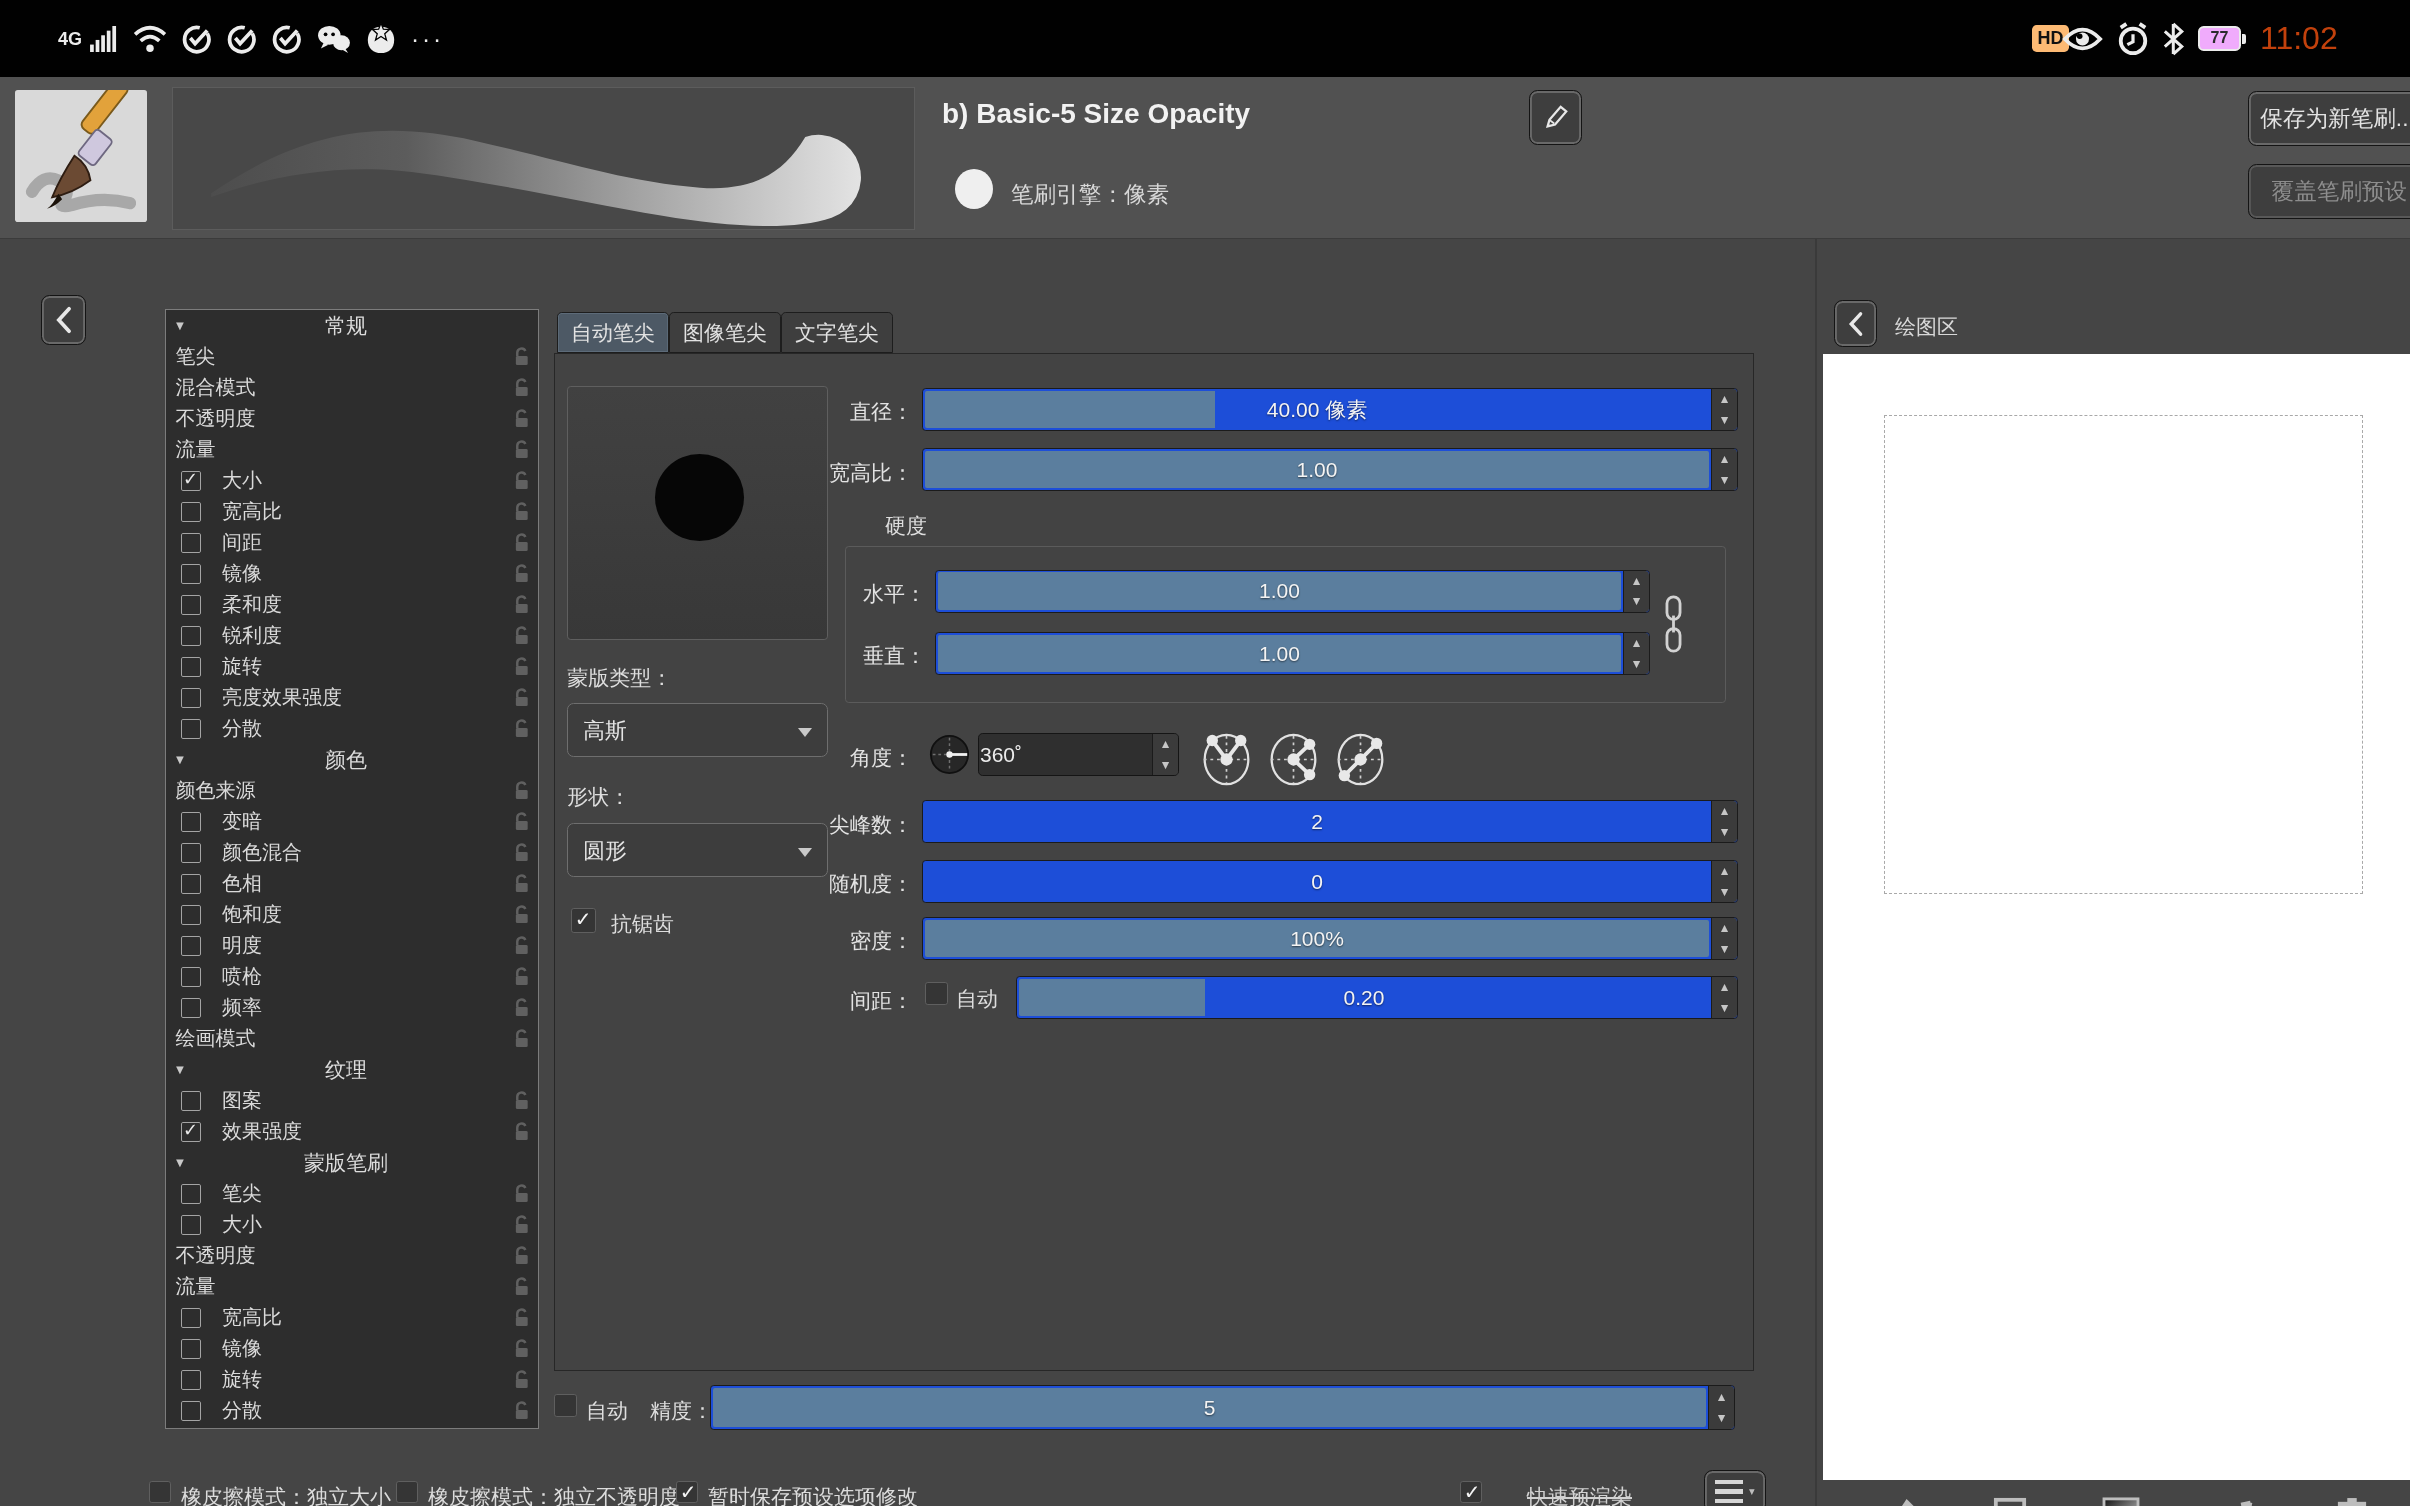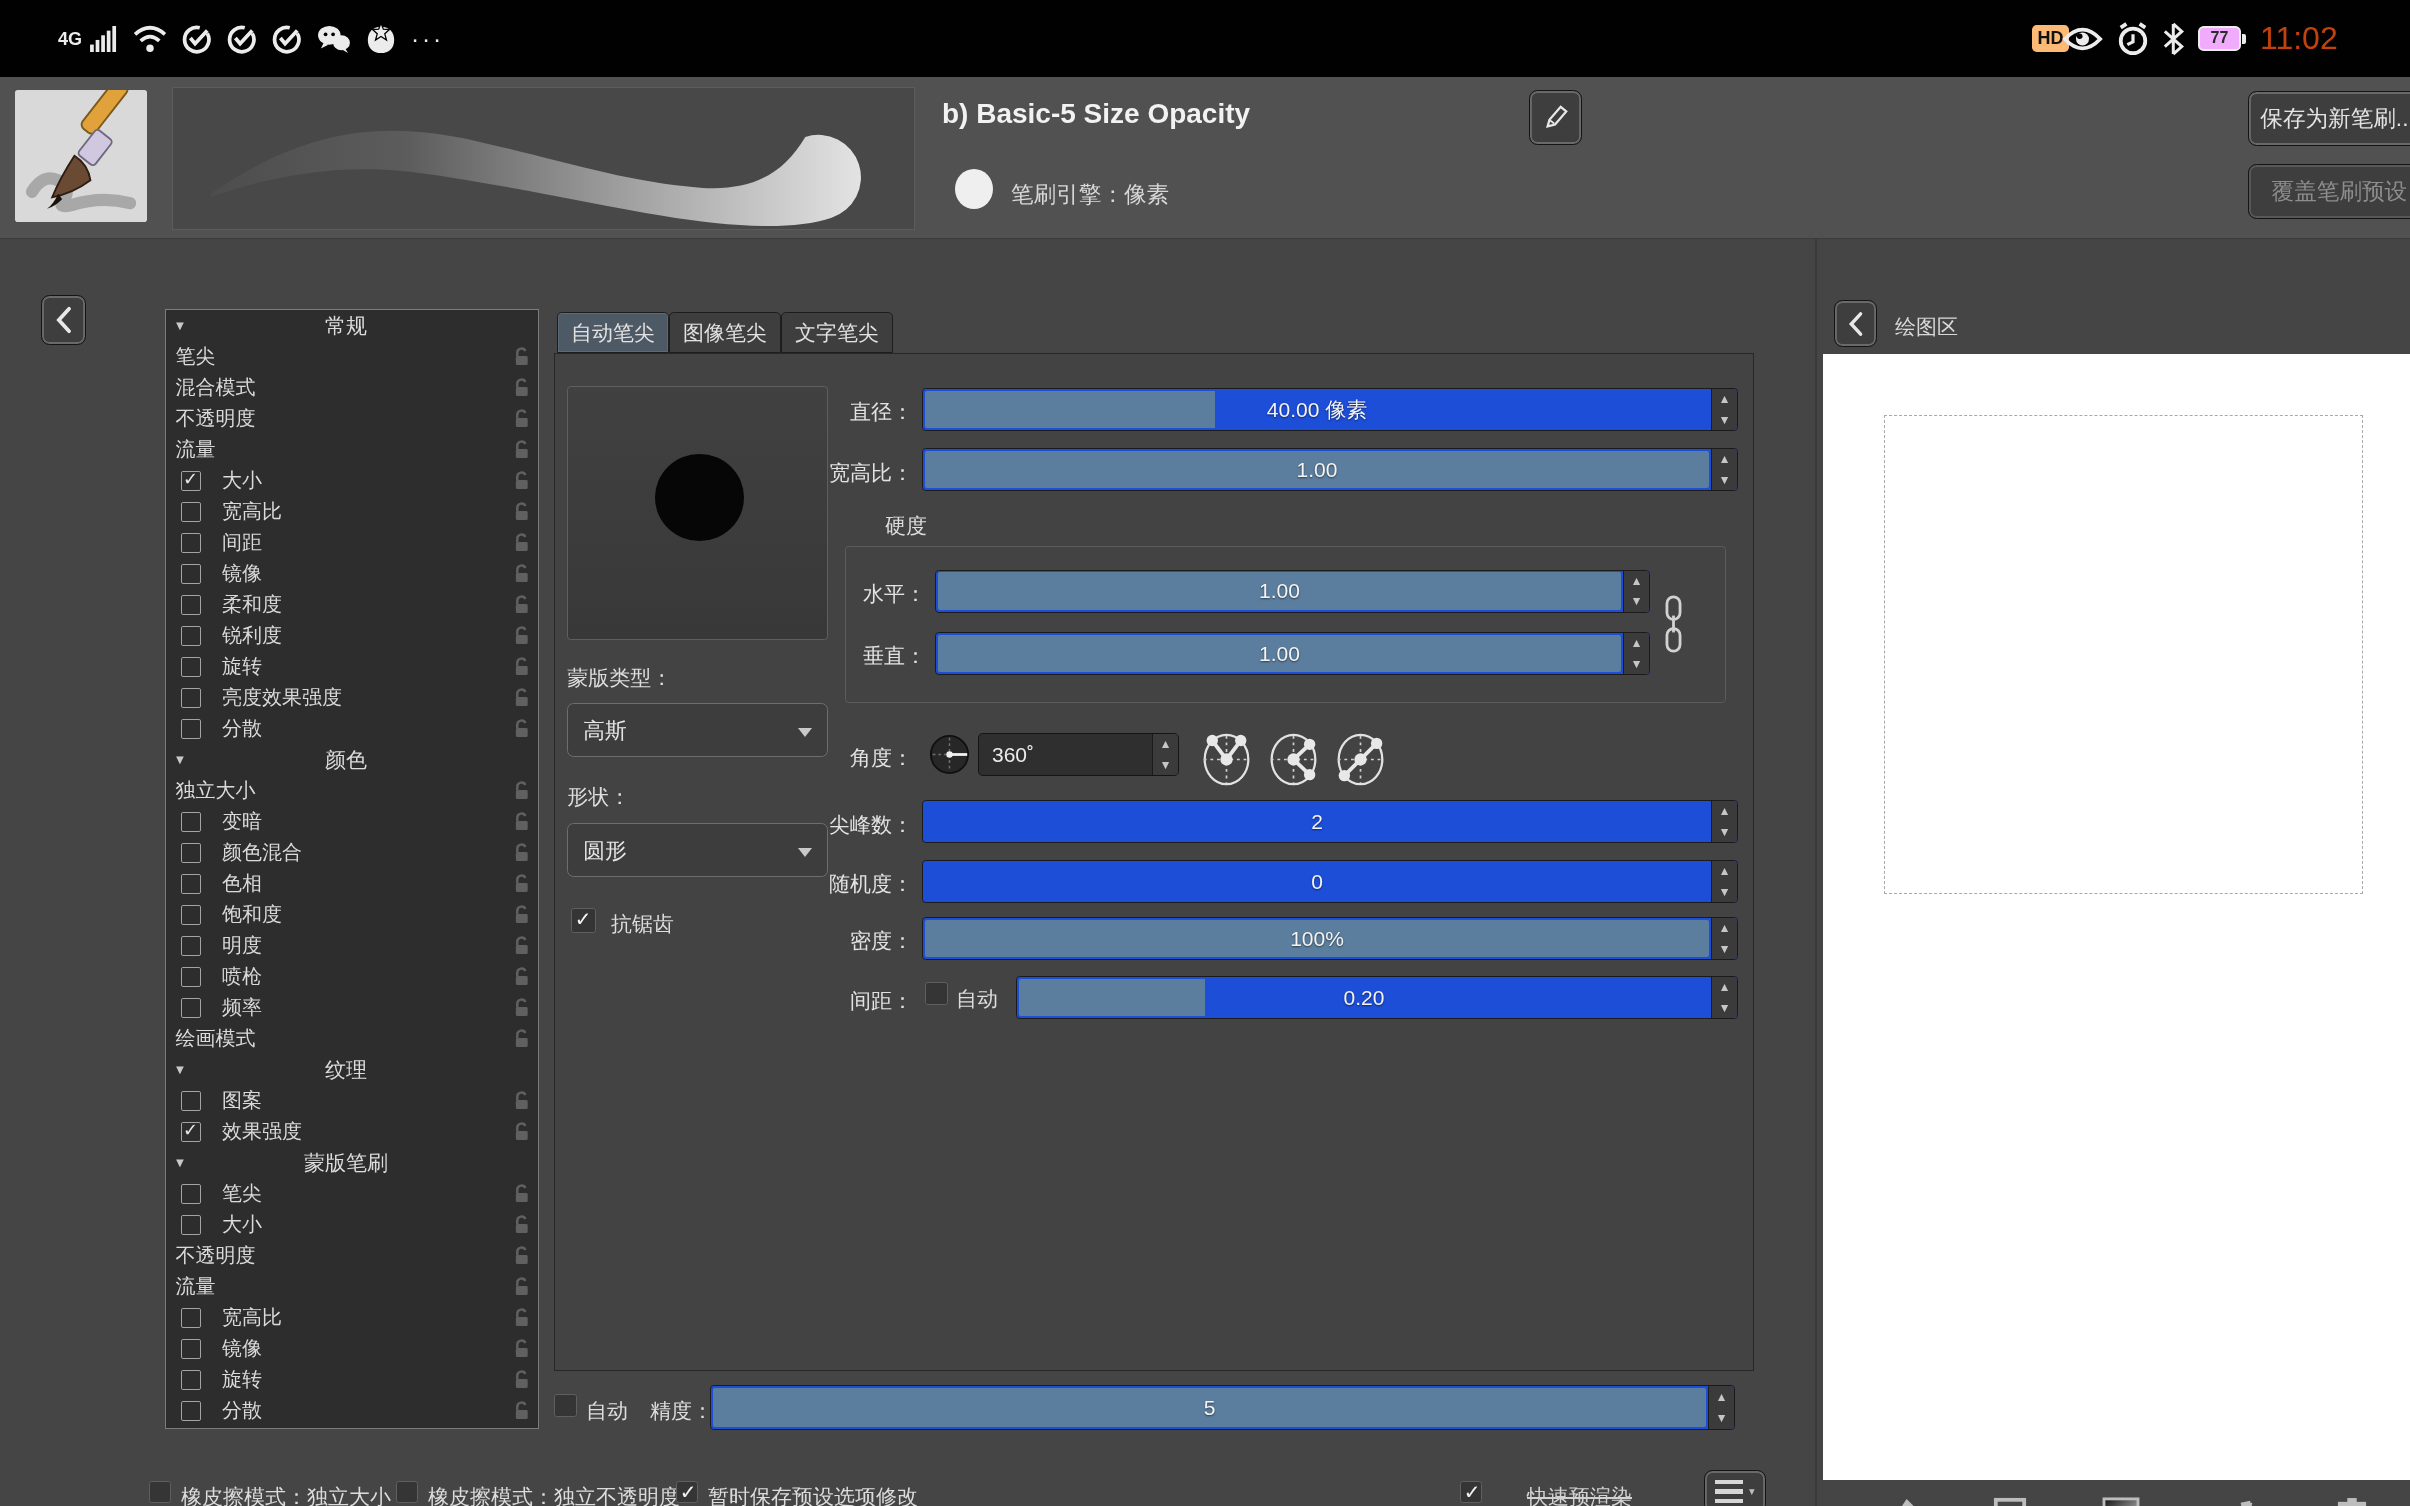--- a/index.html
+++ b/index.html
@@ -89,21 +89,21 @@
   .fill { position:absolute; left:0; top:0; bottom:0; background:#5b7e9e; }
   .sval { position:absolute; left:0; right:26px; top:0; bottom:0; display:flex; align-items:center;
           justify-content:center; font-size:21px; color:#f4f4f4; text-shadow:0 0.9px 1.9px rgba(0,0,0,.55); }
   .spin { position:absolute; right:0; top:0; bottom:0; width:26px; background:#3b3b3b;
           border-left:0.9px solid #1b1b1b; border-radius:0 3.8px 3.8px 0; display:flex; flex-direction:column; }
   .spin span { flex:1; display:flex; align-items:center; justify-content:center; font-size:12.2px;
                color:#c6c6c6; }
   .hbox { position:absolute; left:290px; top:192px; width:881px; height:157px;
           border:0.9px solid #5b5b5b; border-radius:3.8px; }
   .spinbox { position:absolute; height:43px; background:#2f2f2f; border:0.9px solid #151515;
-             border-radius:4.7px; display:flex; align-items:center; padding-left:13px;
+             border-radius:4.7px; display:flex; align-items:center; padding-left:1px;
              font-size:21px; color:#ececec; }
   .round-btn { position:absolute; width:55px; height:55px; }
 
   
   .fcb { position:absolute; width:21.7px; height:21.7px; }
   .flbl { position:absolute; font-size:21px; color:#dcdcdc; white-space:nowrap; }
   .strike { text-decoration:line-through; color:#d2d2d2; }
   .menu-btn { position:absolute; left:1704px; top:1231px; width:62px; height:43px; }
   .menu-bars { display:flex; flex-direction:column; gap:4.7px; margin-right:5.6px; }
   .menu-bars i { display:block; width:28px; height:4.7px; background:#d6d6d6; }
@@ -368,21 +368,21 @@
           <span class="lk"><svg width="18" height="20" viewBox="0 0 19 21">
               <path d="M4.5 9.5 V6 a4.5 4.5 0 0 1 8.6-1.8" fill="none" stroke="#606060" stroke-width="2.6"></path>
               <rect x="3" y="9.5" width="12.5" height="9.5" rx="1.5" fill="#606060"></rect>
             </svg></span>
         </div>
         <div class="sec-h">
           <span class="tri">▼</span>
           <span class="sec-t">颜色</span>
         </div>
         <div class="opt">
-          <span class="ol">独立大小</span>
+          <span class="ol">颜色来源</span>
           <span class="lk"><svg width="18" height="20" viewBox="0 0 19 21">
               <path d="M4.5 9.5 V6 a4.5 4.5 0 0 1 8.6-1.8" fill="none" stroke="#606060" stroke-width="2.6"></path>
               <rect x="3" y="9.5" width="12.5" height="9.5" rx="1.5" fill="#606060"></rect>
             </svg></span>
         </div>
         <div class="opt">
           <span class="scb"></span>
           <span class="ol">变暗</span>
           <span class="lk"><svg width="18" height="20" viewBox="0 0 19 21">
               <path d="M4.5 9.5 V6 a4.5 4.5 0 0 1 8.6-1.8" fill="none" stroke="#606060" stroke-width="2.6"></path>

